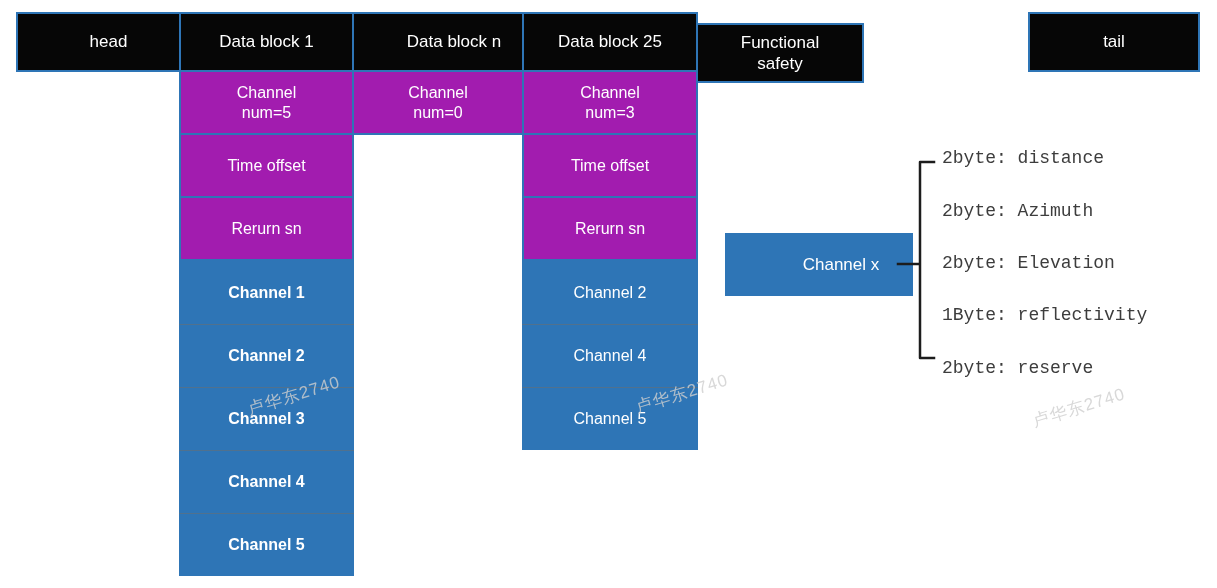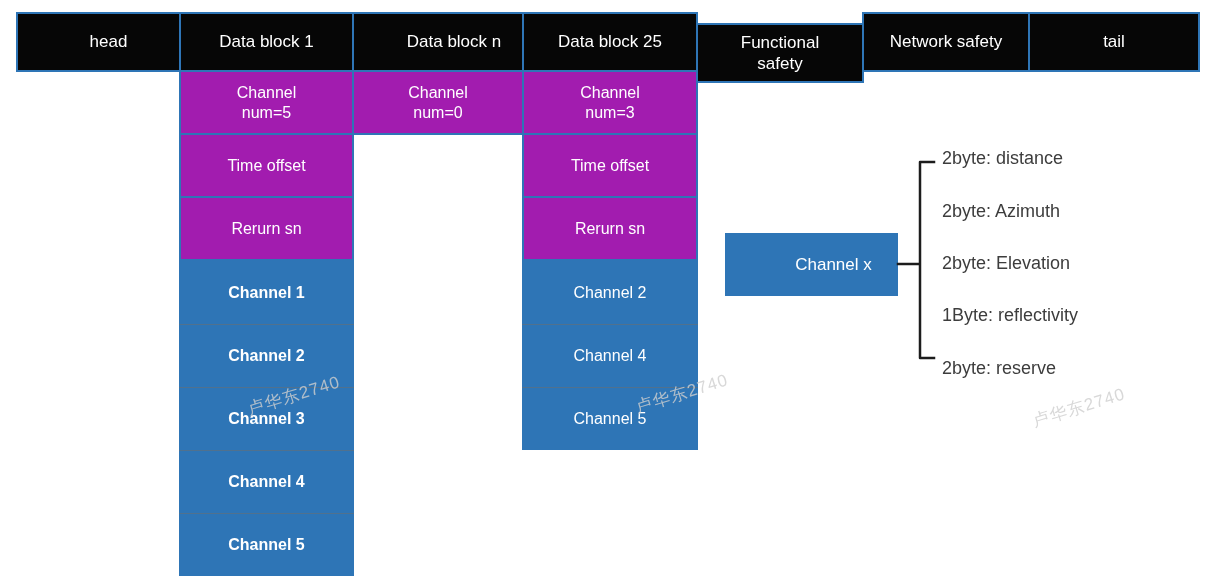--- a/index.html
+++ b/index.html
@@ -48,36 +48,37 @@
     font-size: 16px;
     display: flex;
     align-items: center;
     justify-content: center;
   }
   .bluecell + .bluecell {
     border-top: 1px solid rgba(110,110,110,0.55);
   }
   .chbox {
     left: 725px;
-    width: 173px;
+    width: 188px;
     top: 233px;
     height: 63px;
     background: #2E75B6;
     color: #ffffff;
     font-size: 17px;
     padding-left: 44px;
   }
   .field {
     position: absolute;
     left: 942px;
     height: 22px;
     line-height: 22px;
     font-size: 18px;
     color: #3D3D3D;
     white-space: nowrap;
+    font-family: Liberation Mono, monospace;
   }
   .bracket-svg {
     position: absolute;
     left: 0; top: 0;
     width: 1217px; height: 588px;
     pointer-events: none;
   }
   .wm {
     position: absolute;
     font-size: 17px;
@@ -94,21 +95,20 @@
 <body>
 
 <div class="canvas">
 
   <div class="cell hdr" style="left:0;width:185px;margin-left:16px;">head</div>
   <div class="cell hdr" style="left:179px;width:175px;">Data block 1</div>
   <div class="cell hdr" style="left:352px;width:204px;">Data block n</div>
   <div class="cell hdr" style="left:522px;width:176px;">Data block 25</div>
   <div class="cell hdr" style="left:696px;width:168px;margin-top:11px;">Functional
 safety</div>
-  <div class="cell hdr" style="left:862px;width:168px;">Network safety</div>
   <div class="cell hdr" style="left:1028px;width:172px;">tail</div>
 
   <div class="cell gray" style="left:179px;width:175px;top:70px;">Channel
 num=5</div>
   <div class="cell gray" style="left:179px;width:175px;top:133px;">Time offset</div>
   <div class="cell gray" style="left:179px;width:175px;top:196px;">Rerurn sn</div>
 
   <div class="bluecol" style="left:179px;width:175px;font-weight:bold;">
     <div class="bluecell">Channel 1</div>
     <div class="bluecell">Channel 2</div>

